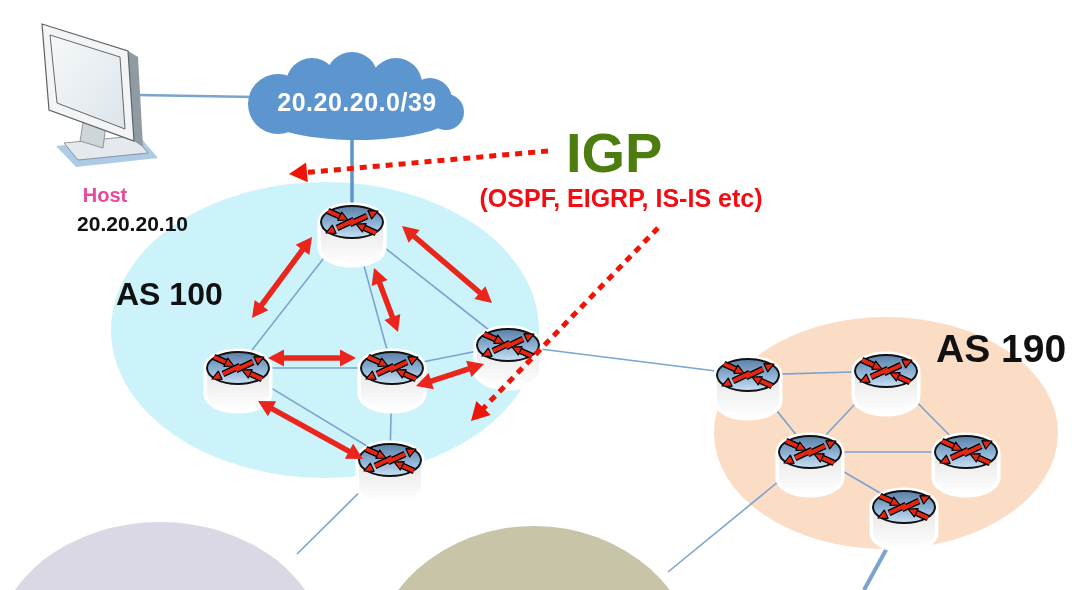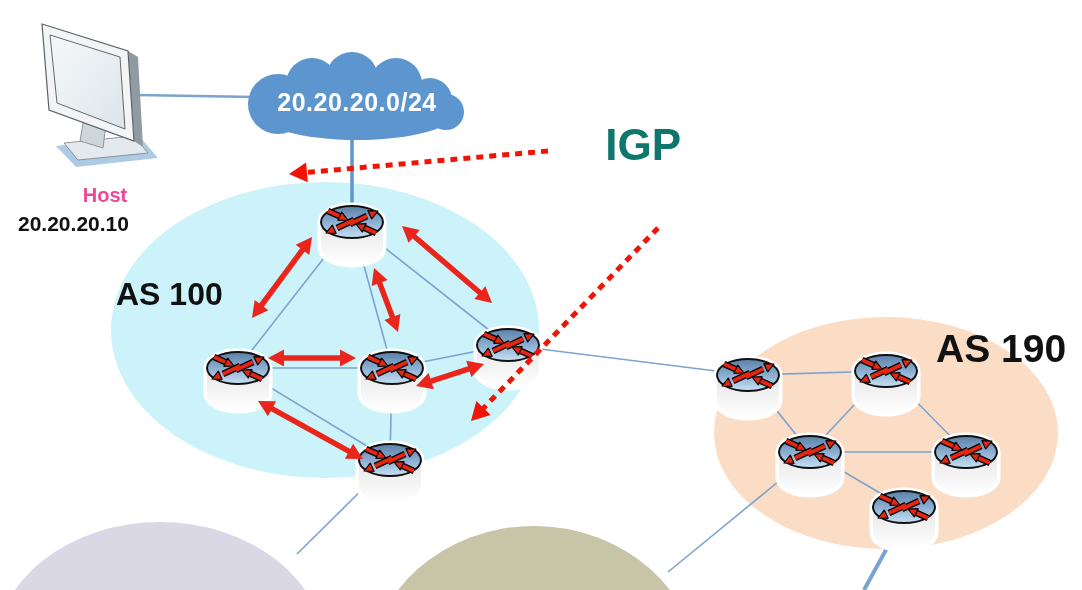--- a/index.html
+++ b/index.html
@@ -2,26 +2,26 @@
 <html><head>
 <meta charset="utf-8">
 <style>
   html,body{margin:0;padding:0;background:#fff;}
   .stage{position:relative;width:1082px;height:590px;overflow:hidden;
          font-family:"Liberation Sans", sans-serif;background:#fff;}
   .stage svg{position:absolute;left:0;top:0;}
   .lbl{position:absolute;font-weight:bold;white-space:nowrap;text-align:center;}
   .host-name{left:20px;top:184px;width:170px;text-align:center;
              font-size:20px;color:#ec4899;}
-  .host-ip{left:18px;top:212px;width:170px;text-align:left;
+  .host-ip{left:18px;top:212px;width:170px;text-align:right;
            font-size:21px;color:#111;}
   .cloud-lbl{left:262px;top:88px;width:190px;text-align:center;
              font-size:25px;color:#fff;letter-spacing:.5px;}
-  .igp-t{left:566px;top:120px;width:115px;text-align:right;
-         font-size:44px;color:#0f766e;}
+  .igp-t{left:566px;top:120px;width:115px;text-align:left;
+         font-size:56px;color:#4d7c0f;}
   .igp-s{left:455px;top:184px;width:332px;text-align:center;
          font-size:25px;color:#f20d12;}
   .as100{left:116px;top:276px;font-size:32px;color:#111;}
   .as190{left:936px;top:327px;font-size:39px;color:#111;}
 </style>
 </head>
 <body>
 
 <div class="stage">
   <svg id="scene" width="1082" height="590" viewBox="0 0 1082 590">
@@ -163,17 +163,18 @@
         </g>
         <g>
           <line x1="658" y1="228" x2="479.7677755417422" y2="411.9509054569185" stroke="#ee1506" stroke-width="5" stroke-dasharray="7 6"></line>
           <polygon points="471,421 476.34357256512254,401.1141700640564 490.70721469699794,415.03127409856785" fill="#ee1506"></polygon>
         </g>
       </g>
   </svg>
 
   <div class="lbl host-name">Host</div>
   <div class="lbl host-ip">20.20.20.10</div>
-  <div class="lbl cloud-lbl">20.20.20.0/24</div>
+  <div class="lbl cloud-lbl">20.20.20.0/39</div>
   <div class="lbl igp-t">IGP</div>
+  <div class="lbl igp-s">(OSPF, EIGRP, IS-IS etc)</div>
   <div class="lbl as100">AS 100</div>
   <div class="lbl as190">AS 190</div>
 </div>
 
 </body></html>

